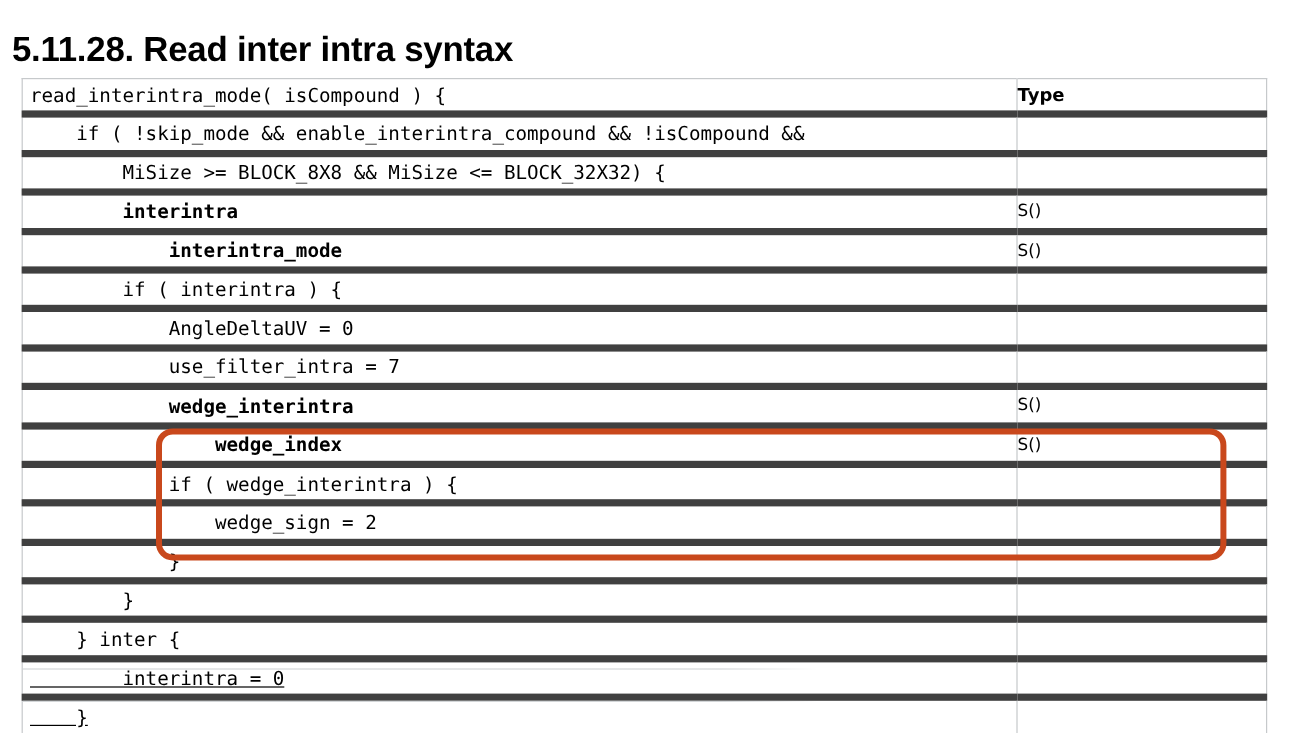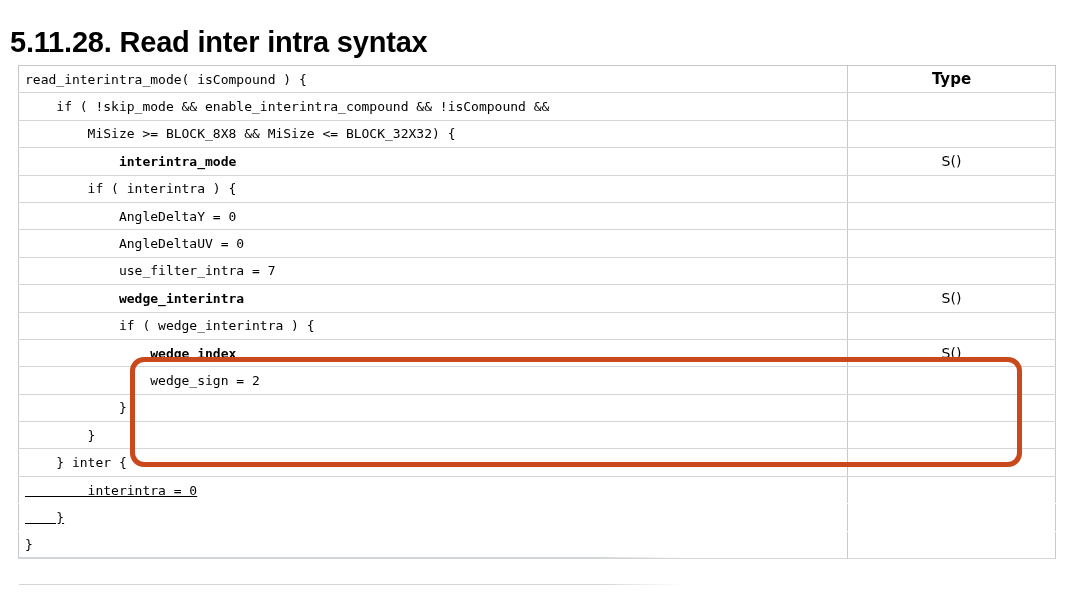--- a/index.html
+++ b/index.html
@@ -41,38 +41,38 @@
     table-layout: fixed;
     width: 1037px;
     border: 1px solid #c6c9cb;
   }
   table.syntax-table col.col-syntax { width: 829px; }
   table.syntax-table col.col-type   { width: 208px; }
 
   table.syntax-table td {
     height: 26.4px;
     padding: 0;
-    border-top: 1px solid #404040;
+    border-top: 6px solid #404040;
     border-bottom: 1px solid #d3d6d8;
     vertical-align: middle;
     background: #ffffff;
   }
   table.syntax-table tr:first-child td {
     border-top: none;
   }
   table.syntax-table td.cell-type {
     border-left: 1px solid #c6c9cb;
-    text-align: center;
+    text-align: left;
     font-family: "DejaVu Sans", sans-serif;
     font-size: 14px;
     color: #000000;
   }
   table.syntax-table td.cell-syntax {
     font-family: "DejaVu Sans Mono", "Liberation Mono", monospace;
-    font-size: 13px;
+    font-size: 16px;
     color: #000000;
     white-space: pre;
     padding-left: 6px;
   }
   table.syntax-table td.cell-syntax .bold { font-weight: bold; }
 
   
   table.syntax-table tr.header-row td.cell-type {
     font-weight: bold;
     font-size: 15px;
@@ -124,50 +124,50 @@
         </tr>
         <tr>
           <td class="cell-syntax"><span>    if ( !skip_mode &amp;&amp; enable_interintra_compound &amp;&amp; !isCompound &amp;&amp;</span></td>
           <td class="cell-type"></td>
         </tr>
         <tr>
           <td class="cell-syntax"><span>        MiSize &gt;= BLOCK_8X8 &amp;&amp; MiSize &lt;= BLOCK_32X32) {</span></td>
           <td class="cell-type"></td>
         </tr>
         <tr>
+          <td class="cell-syntax"><span class="bold">        interintra</span></td>
+          <td class="cell-type">S()</td>
+        </tr>
+        <tr>
           <td class="cell-syntax"><span class="bold">            interintra_mode</span></td>
           <td class="cell-type">S()</td>
         </tr>
         <tr>
           <td class="cell-syntax"><span>        if ( interintra ) {</span></td>
           <td class="cell-type"></td>
         </tr>
         <tr>
-          <td class="cell-syntax"><span>            AngleDeltaY = 0</span></td>
-          <td class="cell-type"></td>
-        </tr>
-        <tr>
           <td class="cell-syntax"><span>            AngleDeltaUV = 0</span></td>
           <td class="cell-type"></td>
         </tr>
         <tr>
           <td class="cell-syntax"><span>            use_filter_intra = 7</span></td>
           <td class="cell-type"></td>
         </tr>
         <tr>
           <td class="cell-syntax"><span class="bold">            wedge_interintra</span></td>
           <td class="cell-type">S()</td>
         </tr>
         <tr>
+          <td class="cell-syntax"><span class="bold">                wedge_index</span></td>
+          <td class="cell-type">S()</td>
+        </tr>
+        <tr>
           <td class="cell-syntax"><span>            if ( wedge_interintra ) {</span></td>
           <td class="cell-type"></td>
-        </tr>
-        <tr>
-          <td class="cell-syntax"><span class="bold">                wedge_index</span></td>
-          <td class="cell-type">S()</td>
         </tr>
         <tr>
           <td class="cell-syntax"><span>                wedge_sign = 2</span></td>
           <td class="cell-type"></td>
         </tr>
         <tr>
           <td class="cell-syntax"><span>            }</span></td>
           <td class="cell-type"></td>
         </tr>
         <tr>

